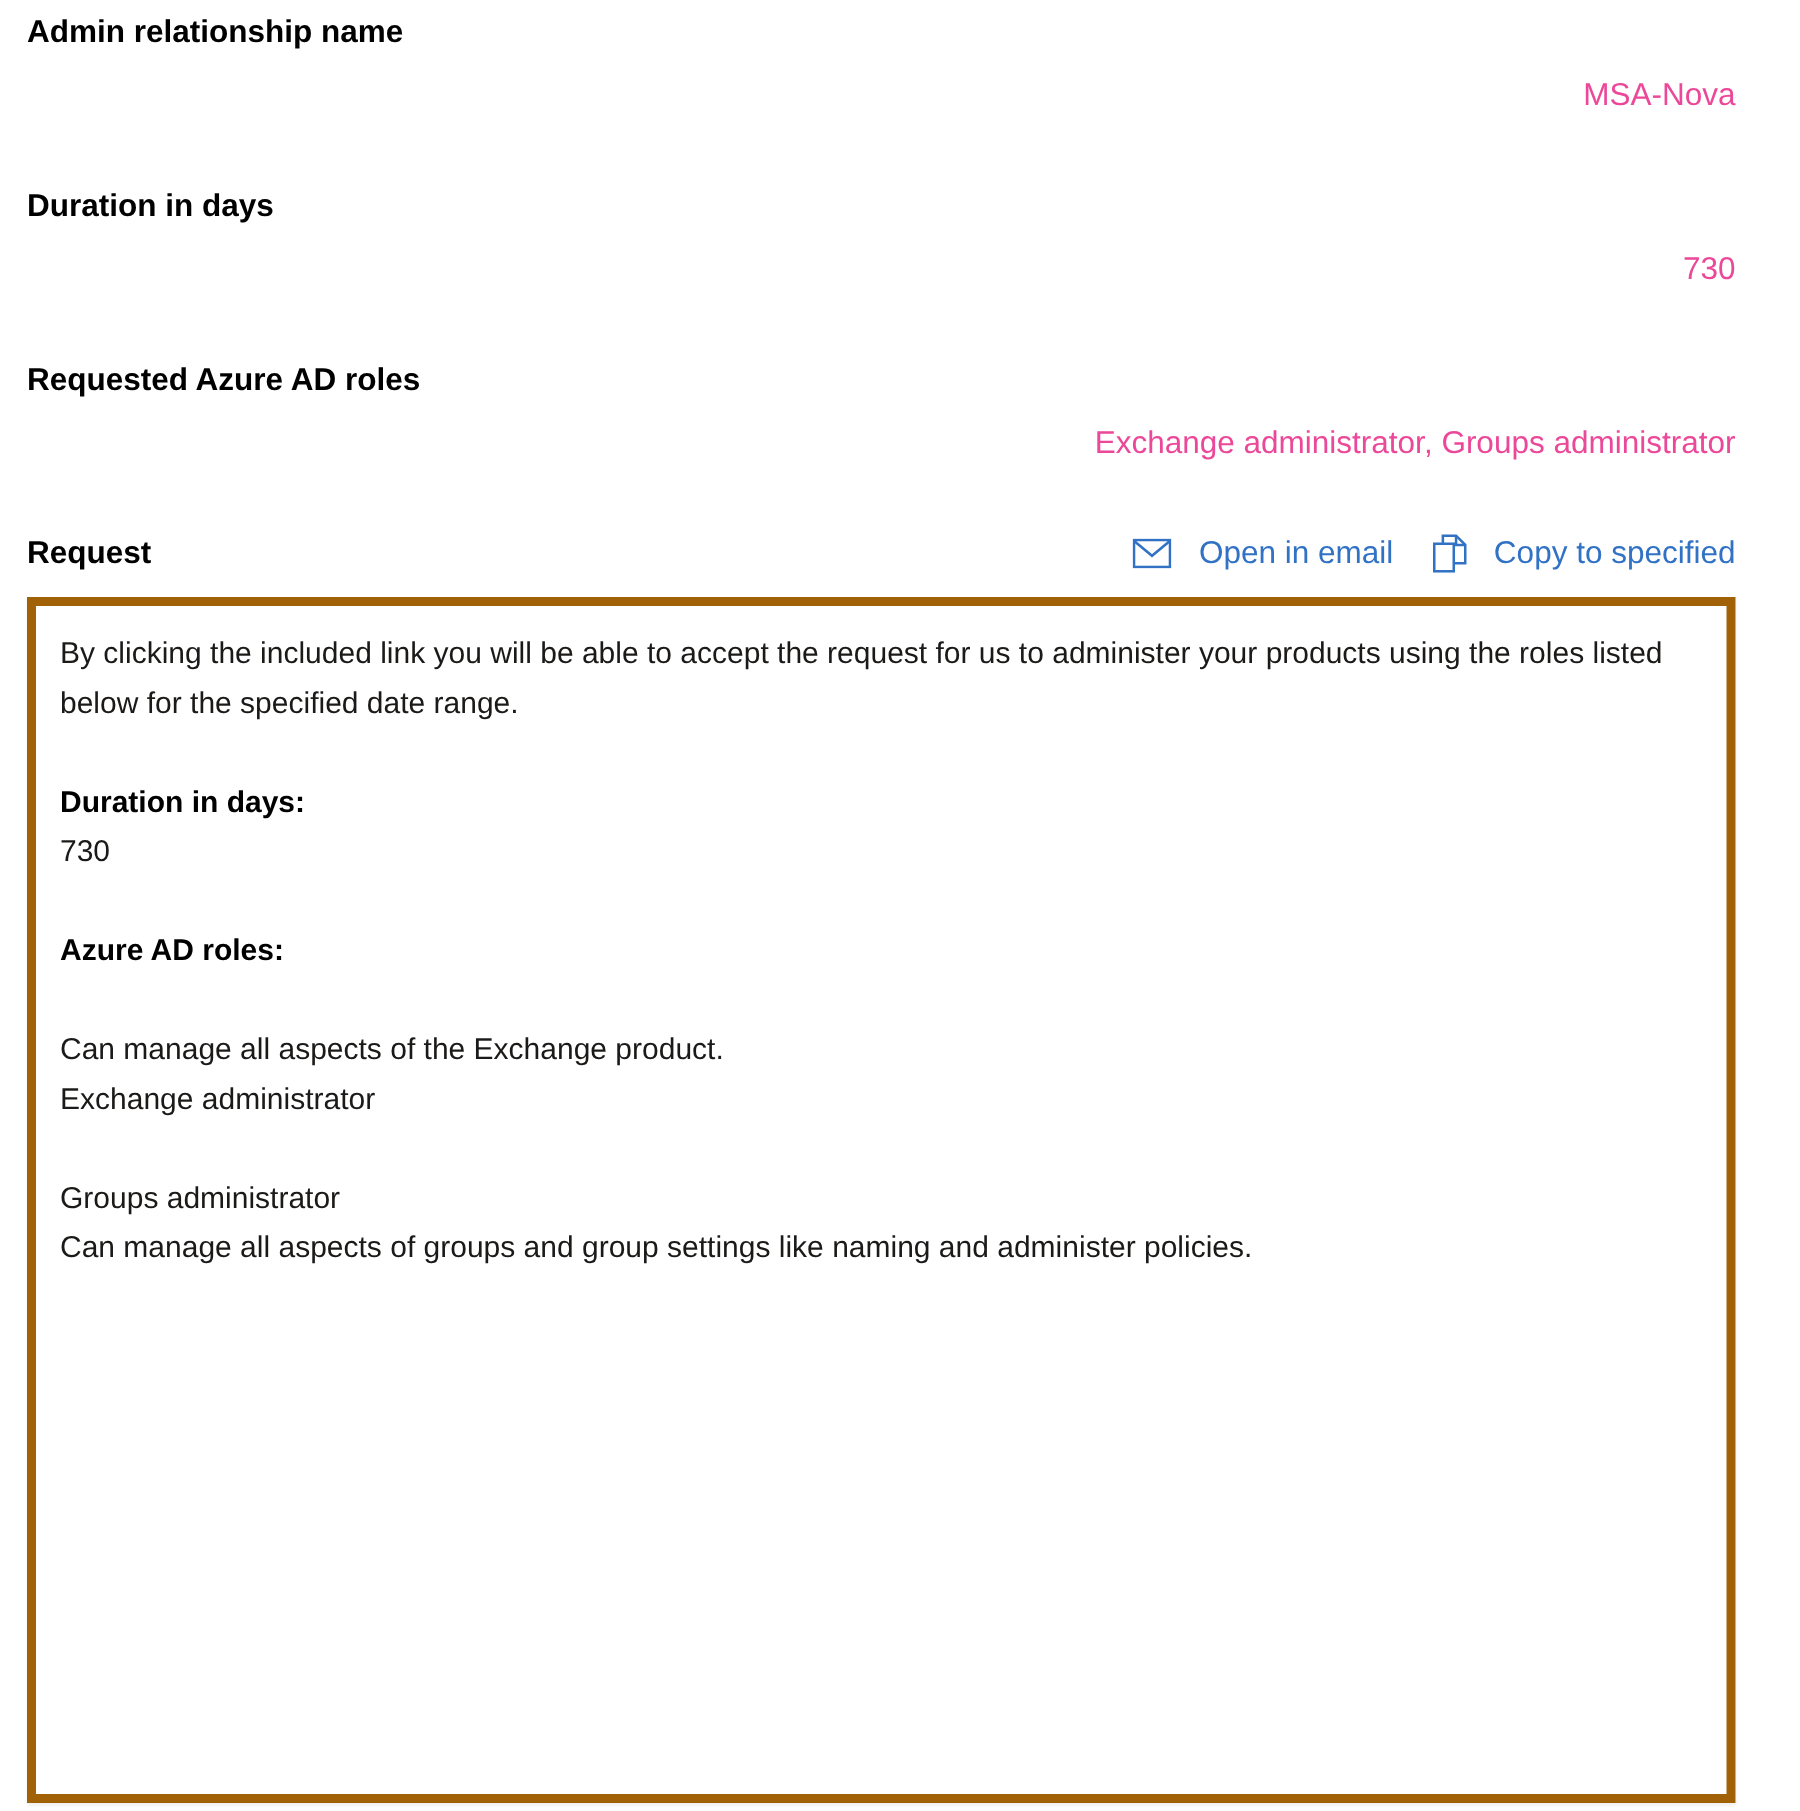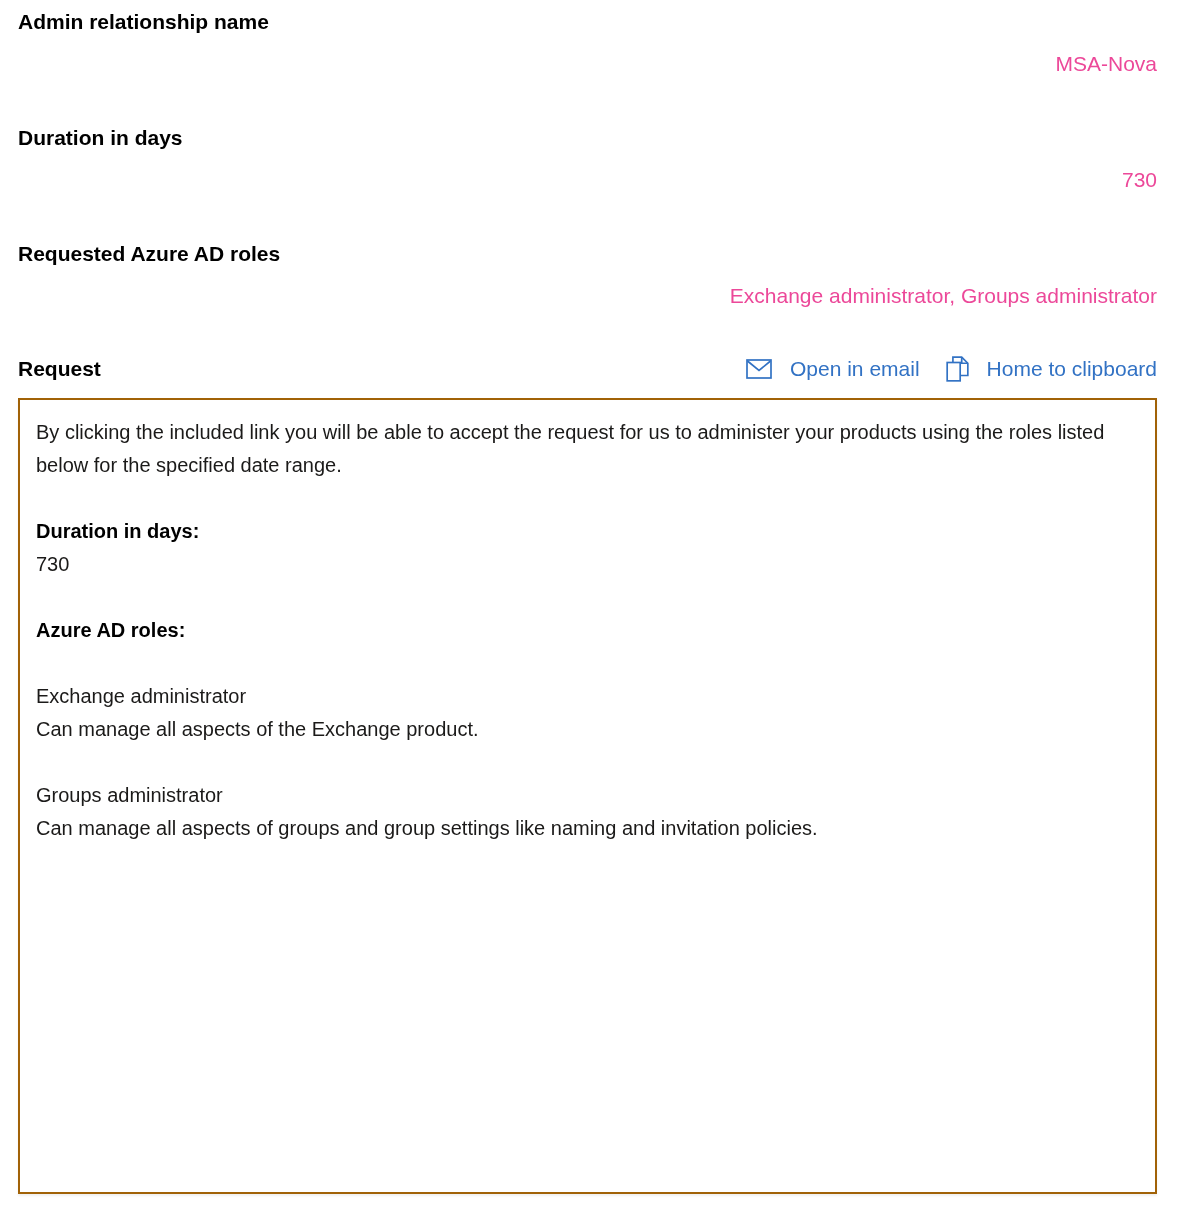--- a/index.html
+++ b/index.html
@@ -44,21 +44,21 @@
     gap: 18px;
     color: #3272c4;
     text-decoration: none;
     cursor: pointer;
     line-height: 24px;
   }
   .action-link svg { display: block; flex: 0 0 auto; }
 
   .request-box {
     margin-top: 16px;
-    border: 2px solid #a16207;
+    border: 6px solid #a16207;
     box-shadow: 0 2px 2px rgba(0,0,0,0.06);
     height: 760px;
     padding: 16px;
     box-sizing: content-box;
     font-size: 20px;
     line-height: 33px;
     color: #1b1a19;
     overflow: hidden;
   }
   .request-box .para { margin: 0 0 33px 0; }
@@ -101,45 +101,45 @@
       </a>
 
       <a class="action-link">
         <span>
           <svg width="23" height="26" viewBox="0 0 30 34" fill="none" stroke="#3272c4" stroke-width="2.2">
             <path d="M9 1.5 H20.5 L28.5 9.5 V25.5 H9 Z"></path>
             <path d="M20.5 1.5 V9.5 H28.5"></path>
             <rect x="1.5" y="8.5" width="17" height="24" fill="#ffffff"></rect>
           </svg>
         </span>
-        <span>Home to clipboard</span>
+        <span>Copy to specified</span>
       </a>
 
     </div>
   </div>
 
   <div class="request-box">
 
     <div class="para">By clicking the included link you will be able to accept the request for us to administer your products using the roles listed below for the specified date range.</div>
 
 
     <div class="para">
       <div class="bold">Duration in days:</div>
       <div>730</div>
     </div>
 
     <div class="para">
       <div class="bold">Azure AD roles:</div>
     </div>
 
     <div class="para">
+      <div>Can manage all aspects of the Exchange product.</div>
       <div>Exchange administrator</div>
-      <div>Can manage all aspects of the Exchange product.</div>
     </div>
 
     <div class="para">
       <div>Groups administrator</div>
-      <div>Can manage all aspects of groups and group settings like naming and invitation policies.</div>
+      <div>Can manage all aspects of groups and group settings like naming and administer policies.</div>
     </div>
 
   </div>
 
 </div>
 
 </body></html>

